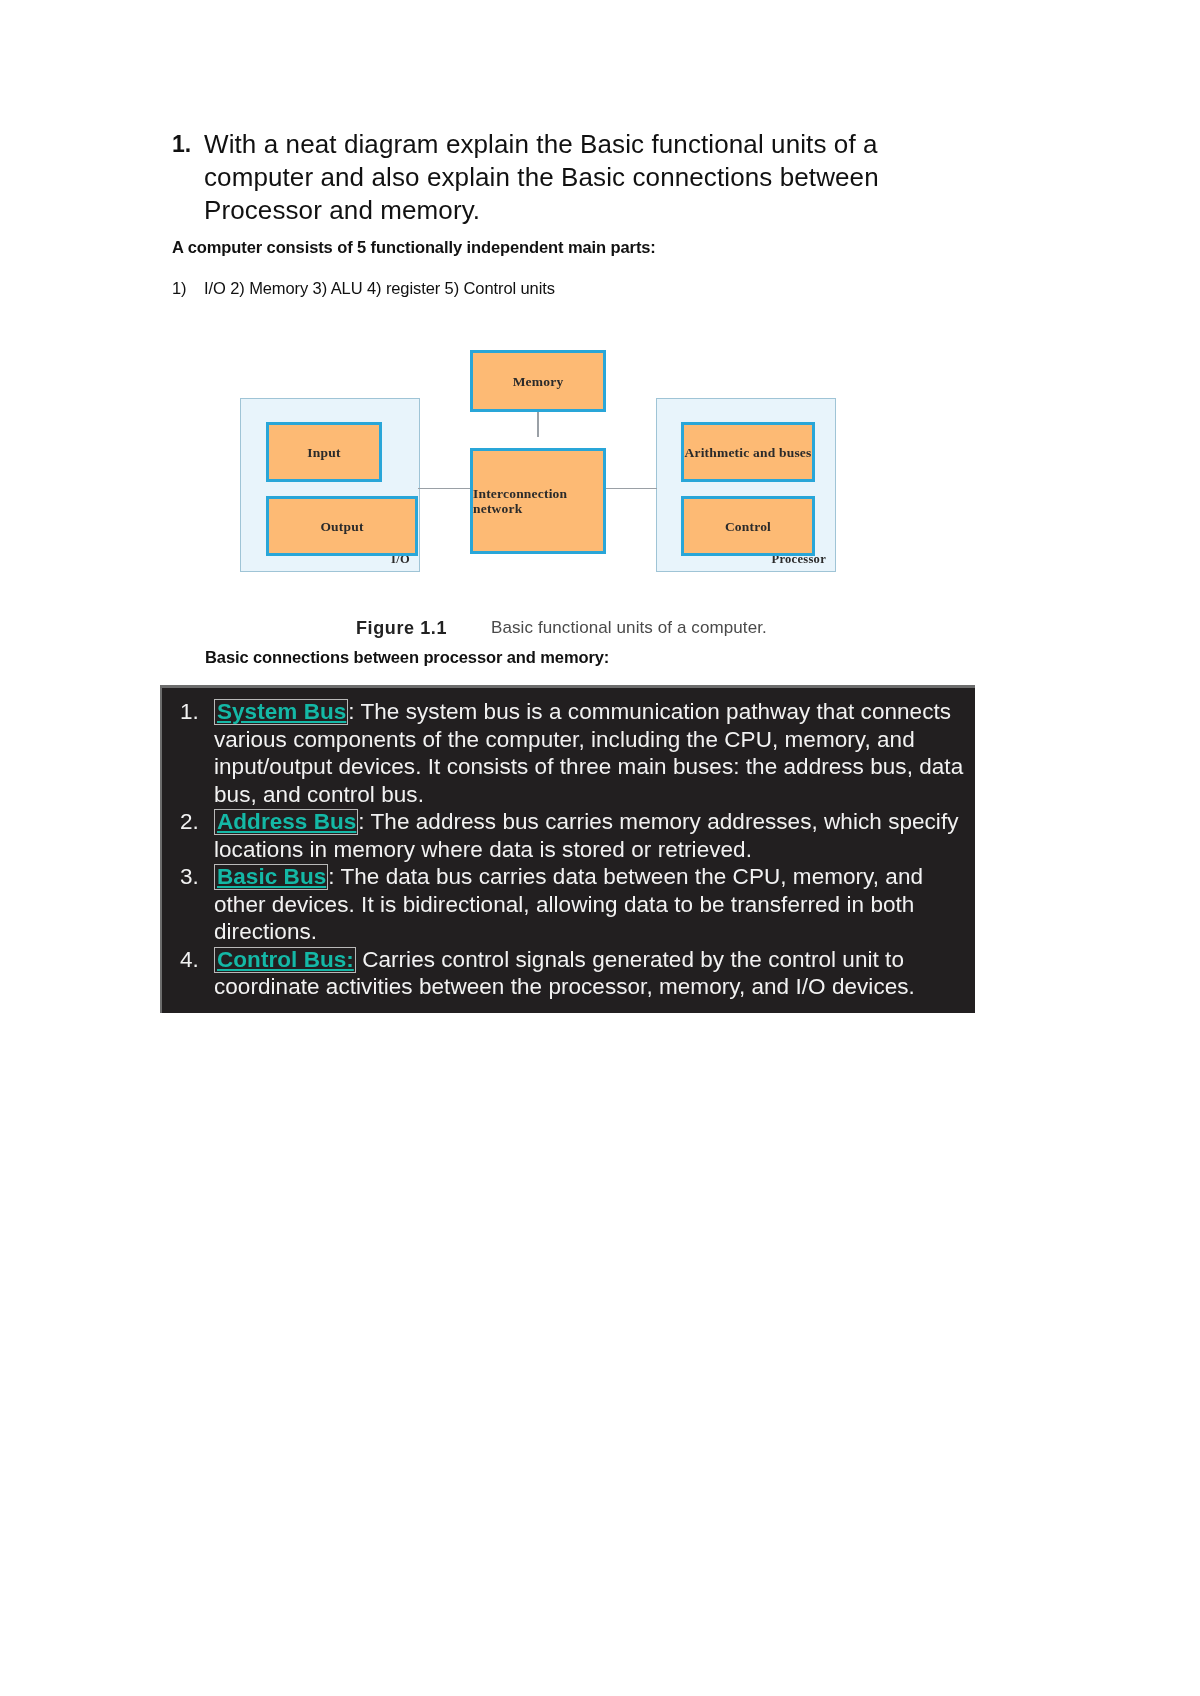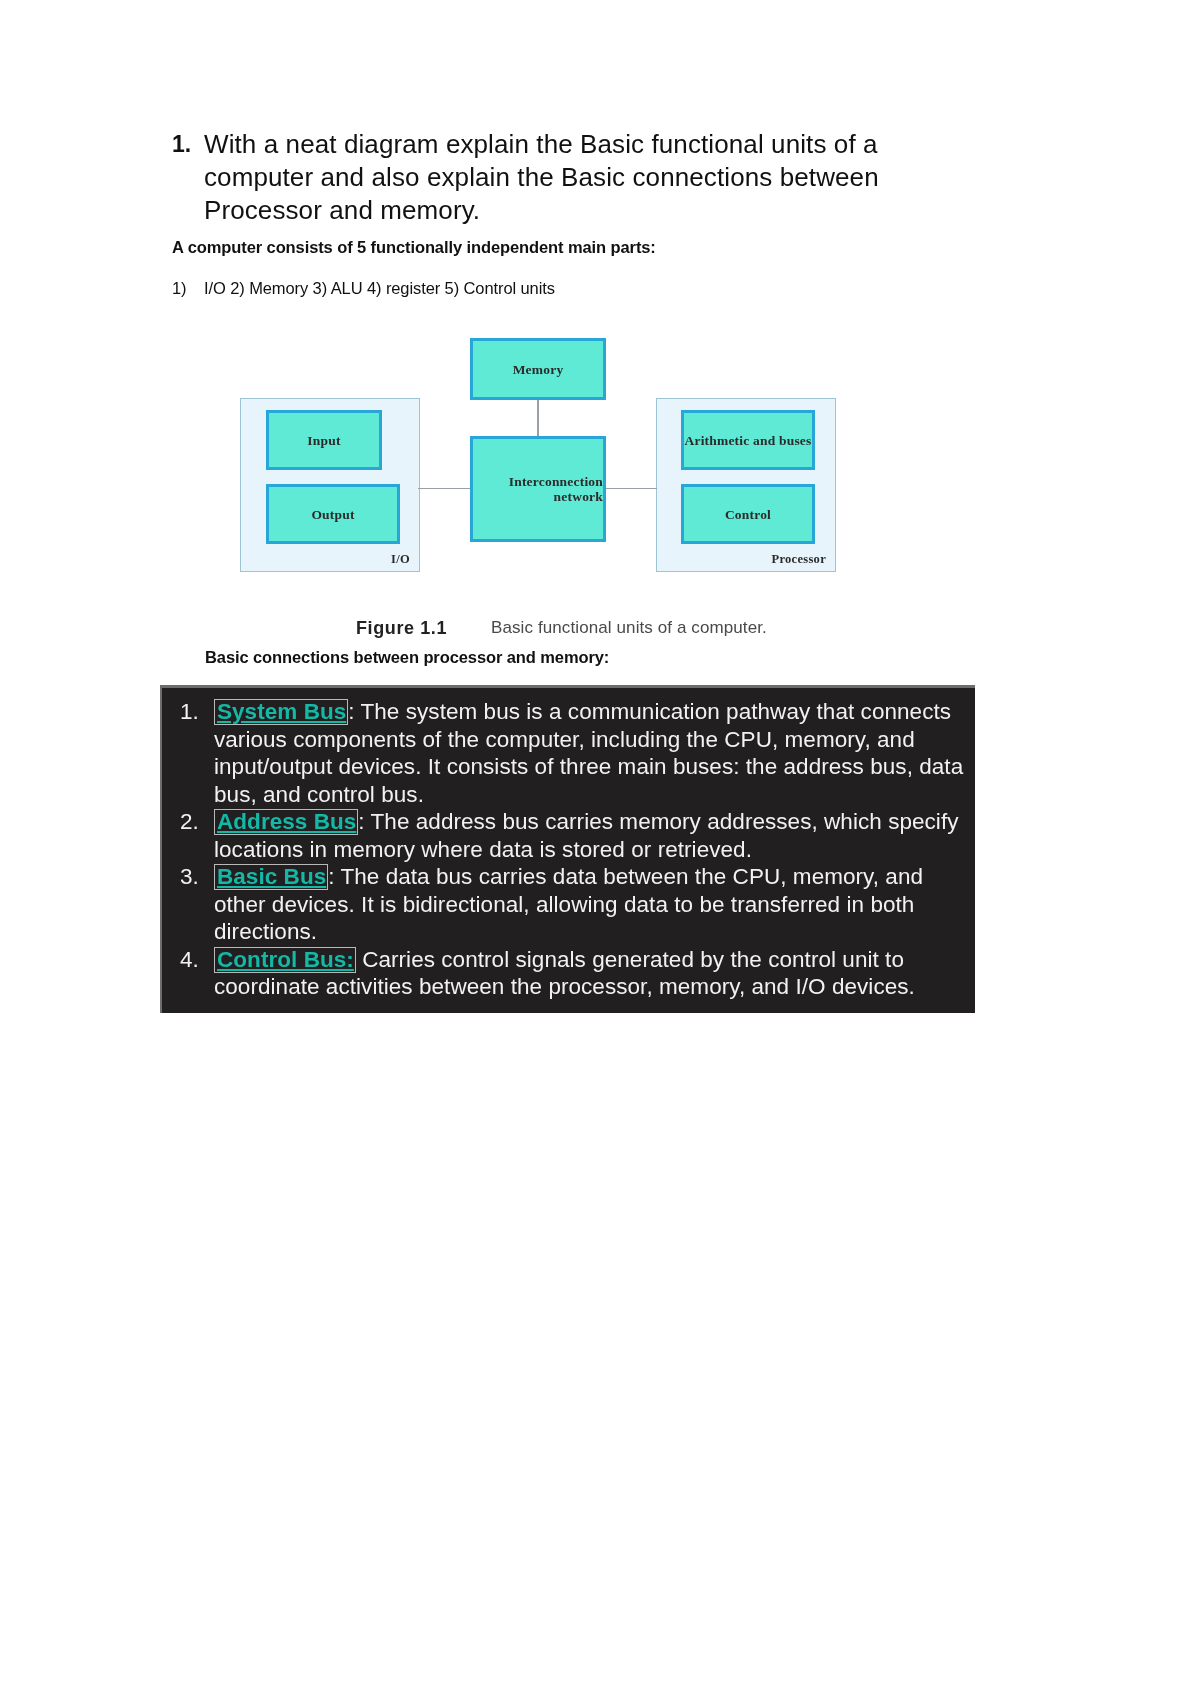--- a/index.html
+++ b/index.html
@@ -97,38 +97,39 @@
     right: 9px;
     bottom: 4px;
     font-family: "Liberation Serif", serif;
     font-weight: bold;
     font-size: 12.5px;
     color: #2b2b2b;
     letter-spacing: 0.3px;
   }
   .fig-box {
     position: absolute;
-    background: #5eead4;
+    background: #fdba74;
     border: 3px solid #29a6d8;
     box-sizing: border-box;
     display: flex;
     align-items: center;
     justify-content: center;
-    text-align: right;
+    text-align: left;
     font-family: "Liberation Serif", serif;
     font-weight: bold;
     font-size: 13.5px;
     line-height: 15px;
     color: #2b2b2b;
     letter-spacing: 0.2px;
+    margin-top: 12px;
   }
   .box-memory { left: 232px; top: 2px;   width: 136px; height: 62px; }
   .box-inter  { left: 232px; top: 100px; width: 136px; height: 106px; }
   .box-input  { left: 28px;  top: 74px;  width: 116px; height: 60px; }
-  .box-output { left: 28px;  top: 148px; width: 134px; height: 60px; }
+  .box-output { left: 28px;  top: 148px; width: 152px; height: 60px; }
   .box-alu    { left: 443px; top: 74px;  width: 134px; height: 60px; }
   .box-control{ left: 443px; top: 148px; width: 134px; height: 60px; }
 
   .fig-line {
     position: absolute;
     background: #9aa0a6;
   }
   .line-mem-vert  { left: 299px; top: 63px;  width: 2px;  height: 38px; }
   .line-left-horz { left: 180px; top: 152px; width: 53px; height: 1px; }
   .line-right-horz{ left: 367px; top: 152px; width: 52px; height: 1px; }

